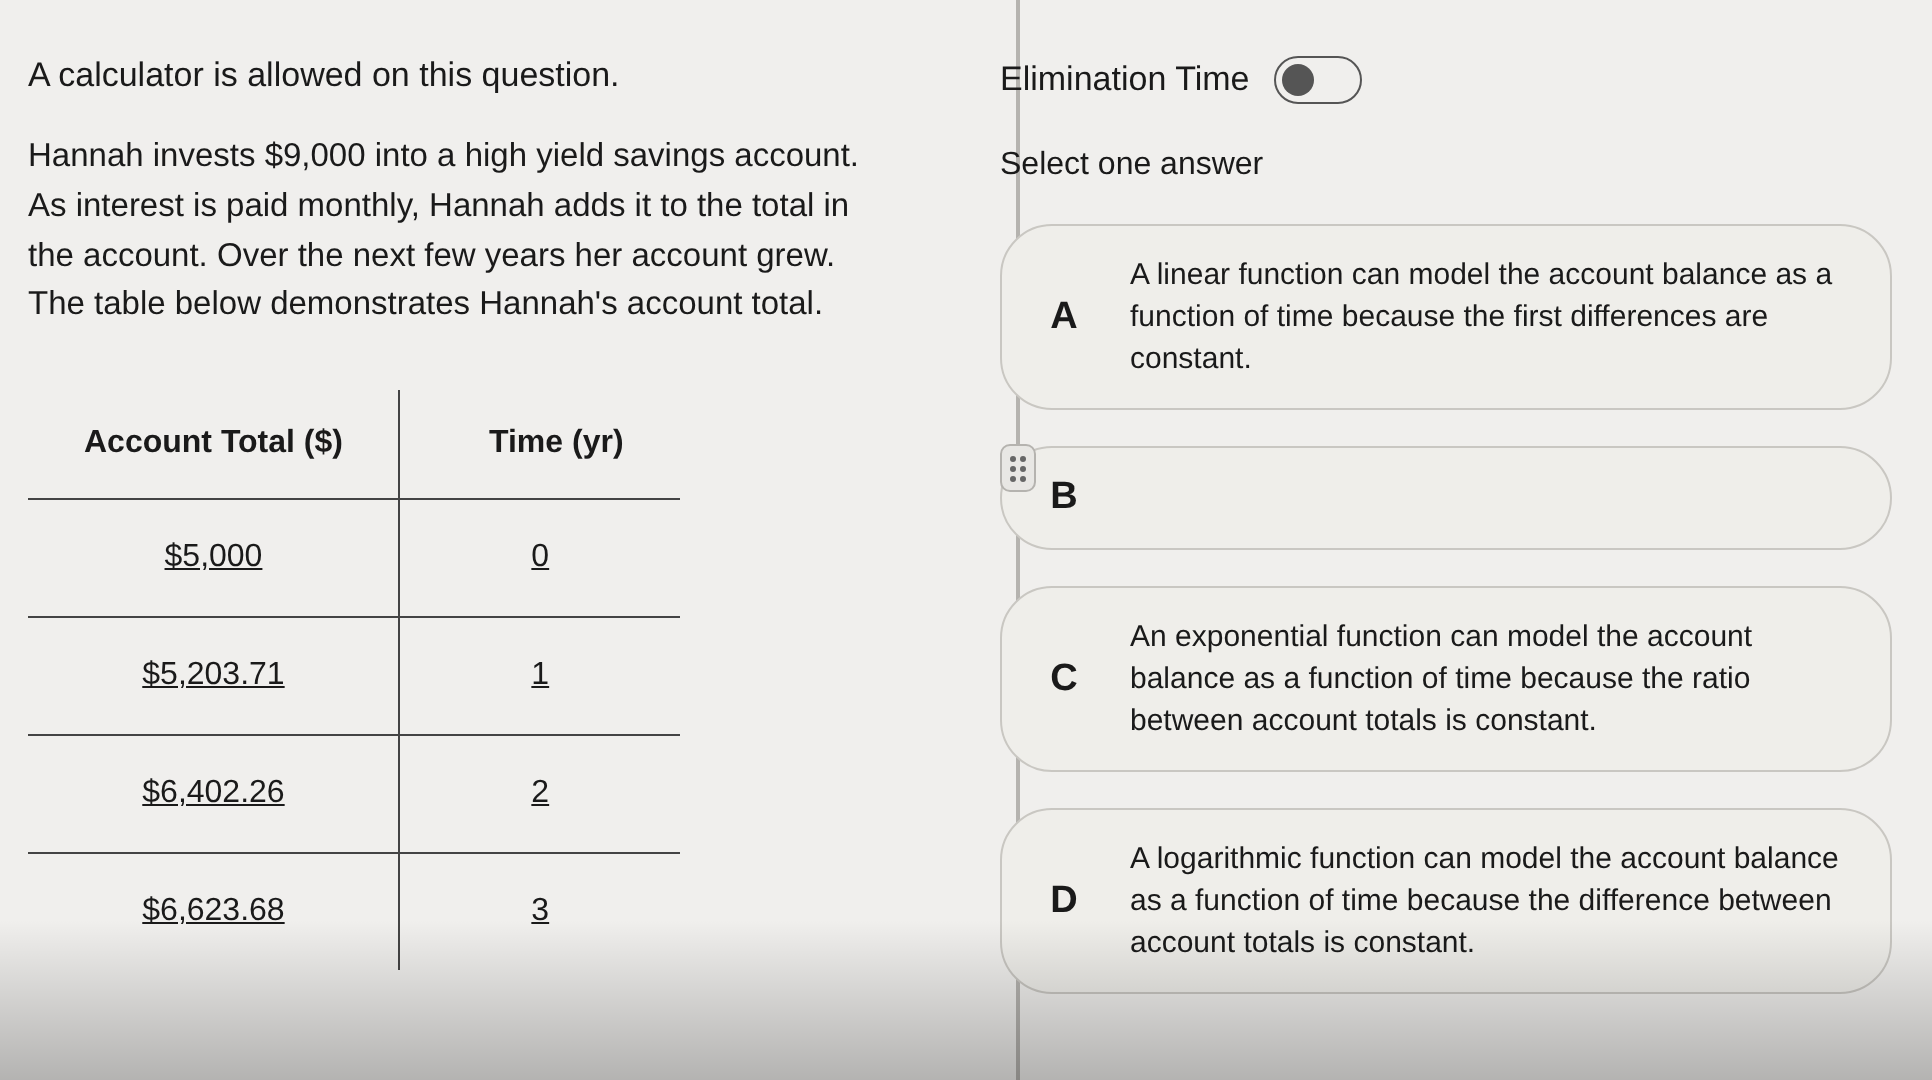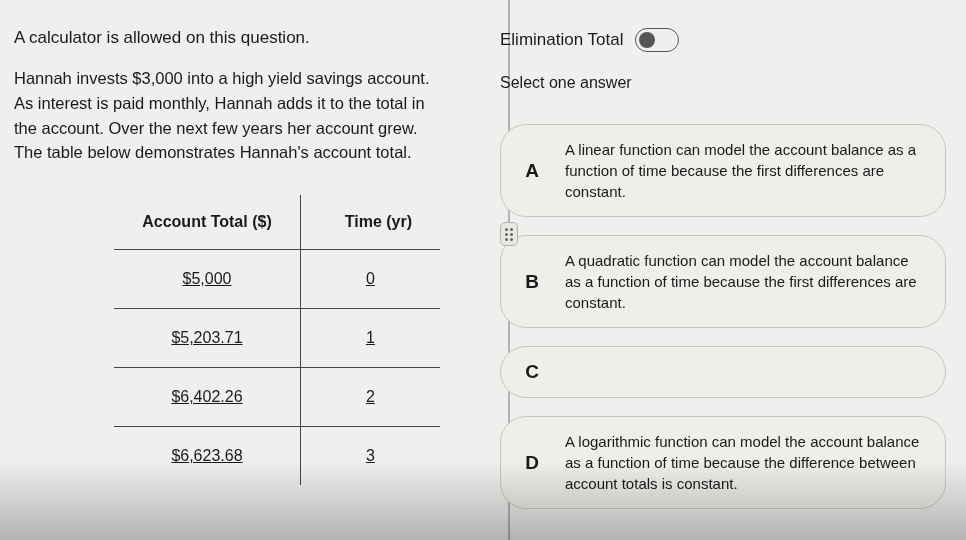--- a/index.html
+++ b/index.html
@@ -23,21 +23,21 @@
       font-weight: 500;
       margin-bottom: 18px;
     }
     .prompt {
       font-size: 16.5px;
       line-height: 1.5;
       margin-bottom: 30px;
     }
     .tbl-wrap {
       display: flex;
-      justify-content: flex-end;
+      justify-content: flex-start;
     }
     table.data {
       border-collapse: collapse;
       font-size: 16px;
     }
     table.data th {
       padding: 18px 28px;
       text-align: center;
       font-weight: 700;
       border: 1px solid #444;
@@ -110,21 +110,21 @@
       left: 3px;
       top: 2.5px;
       width: 16px;
       height: 16px;
       border-radius: 50%;
       background: #555;
     }
     .select-label {
       font-size: 16px;
       font-weight: 500;
-      margin-bottom: 32px;
+      margin-bottom: 20px;
     }
     .answers {
       display: flex;
       flex-direction: column;
       gap: 18px;
     }
     .answer {
       display: flex;
       align-items: center;
       gap: 22px;
@@ -151,21 +151,21 @@
       height: 80px;
       background: linear-gradient(to bottom, rgba(0,0,0,0), rgba(0,0,0,0.25));
       pointer-events: none;
     }
   </style>
 </head>
 <body>
 
 <div class="left">
   <div class="calc-note">A calculator is allowed on this question.</div>
-  <div class="prompt">Hannah invests $3,000 into a high yield savings account. As interest is paid monthly, Hannah adds it to the total in the account. Over the next few years her account grew. The table below demonstrates Hannah's account total.</div>
+  <div class="prompt">Hannah invests $9,000 into a high yield savings account. As interest is paid monthly, Hannah adds it to the total in the account. Over the next few years her account grew. The table below demonstrates Hannah's account total.</div>
   <div class="tbl-wrap">
     <table class="data">
       <thead>
         <tr>
           <th>Account Total ($)</th>
           <th>Time (yr)</th>
         </tr>
       </thead>
       <tbody>
         <tr>
@@ -194,38 +194,38 @@
   <span></span>
     <span></span>
     <span></span>
     <span></span>
     <span></span>
     <span></span>
 </div>
 
 <div class="right">
   <div class="elim-row">
-    <div class="elim-label">Elimination Total</div>
+    <div class="elim-label">Elimination Time</div>
     <div class="toggle">
       <div class="toggle-knob"></div>
     </div>
   </div>
   <div class="select-label">Select one answer</div>
 
   <div class="answers">
     <div class="answer">
       <div class="answer-letter">A</div>
       <div class="answer-text">A linear function can model the account balance as a function of time because the first differences are constant.</div>
     </div>
     <div class="answer">
       <div class="answer-letter">B</div>
-      <div class="answer-text">A quadratic function can model the account balance as a function of time because the first differences are constant.</div>
     </div>
     <div class="answer">
       <div class="answer-letter">C</div>
+      <div class="answer-text">An exponential function can model the account balance as a function of time because the ratio between account totals is constant.</div>
     </div>
     <div class="answer">
       <div class="answer-letter">D</div>
       <div class="answer-text">A logarithmic function can model the account balance as a function of time because the difference between account totals is constant.</div>
     </div>
   </div>
 </div>
 
 <div class="vignette"></div>
 

